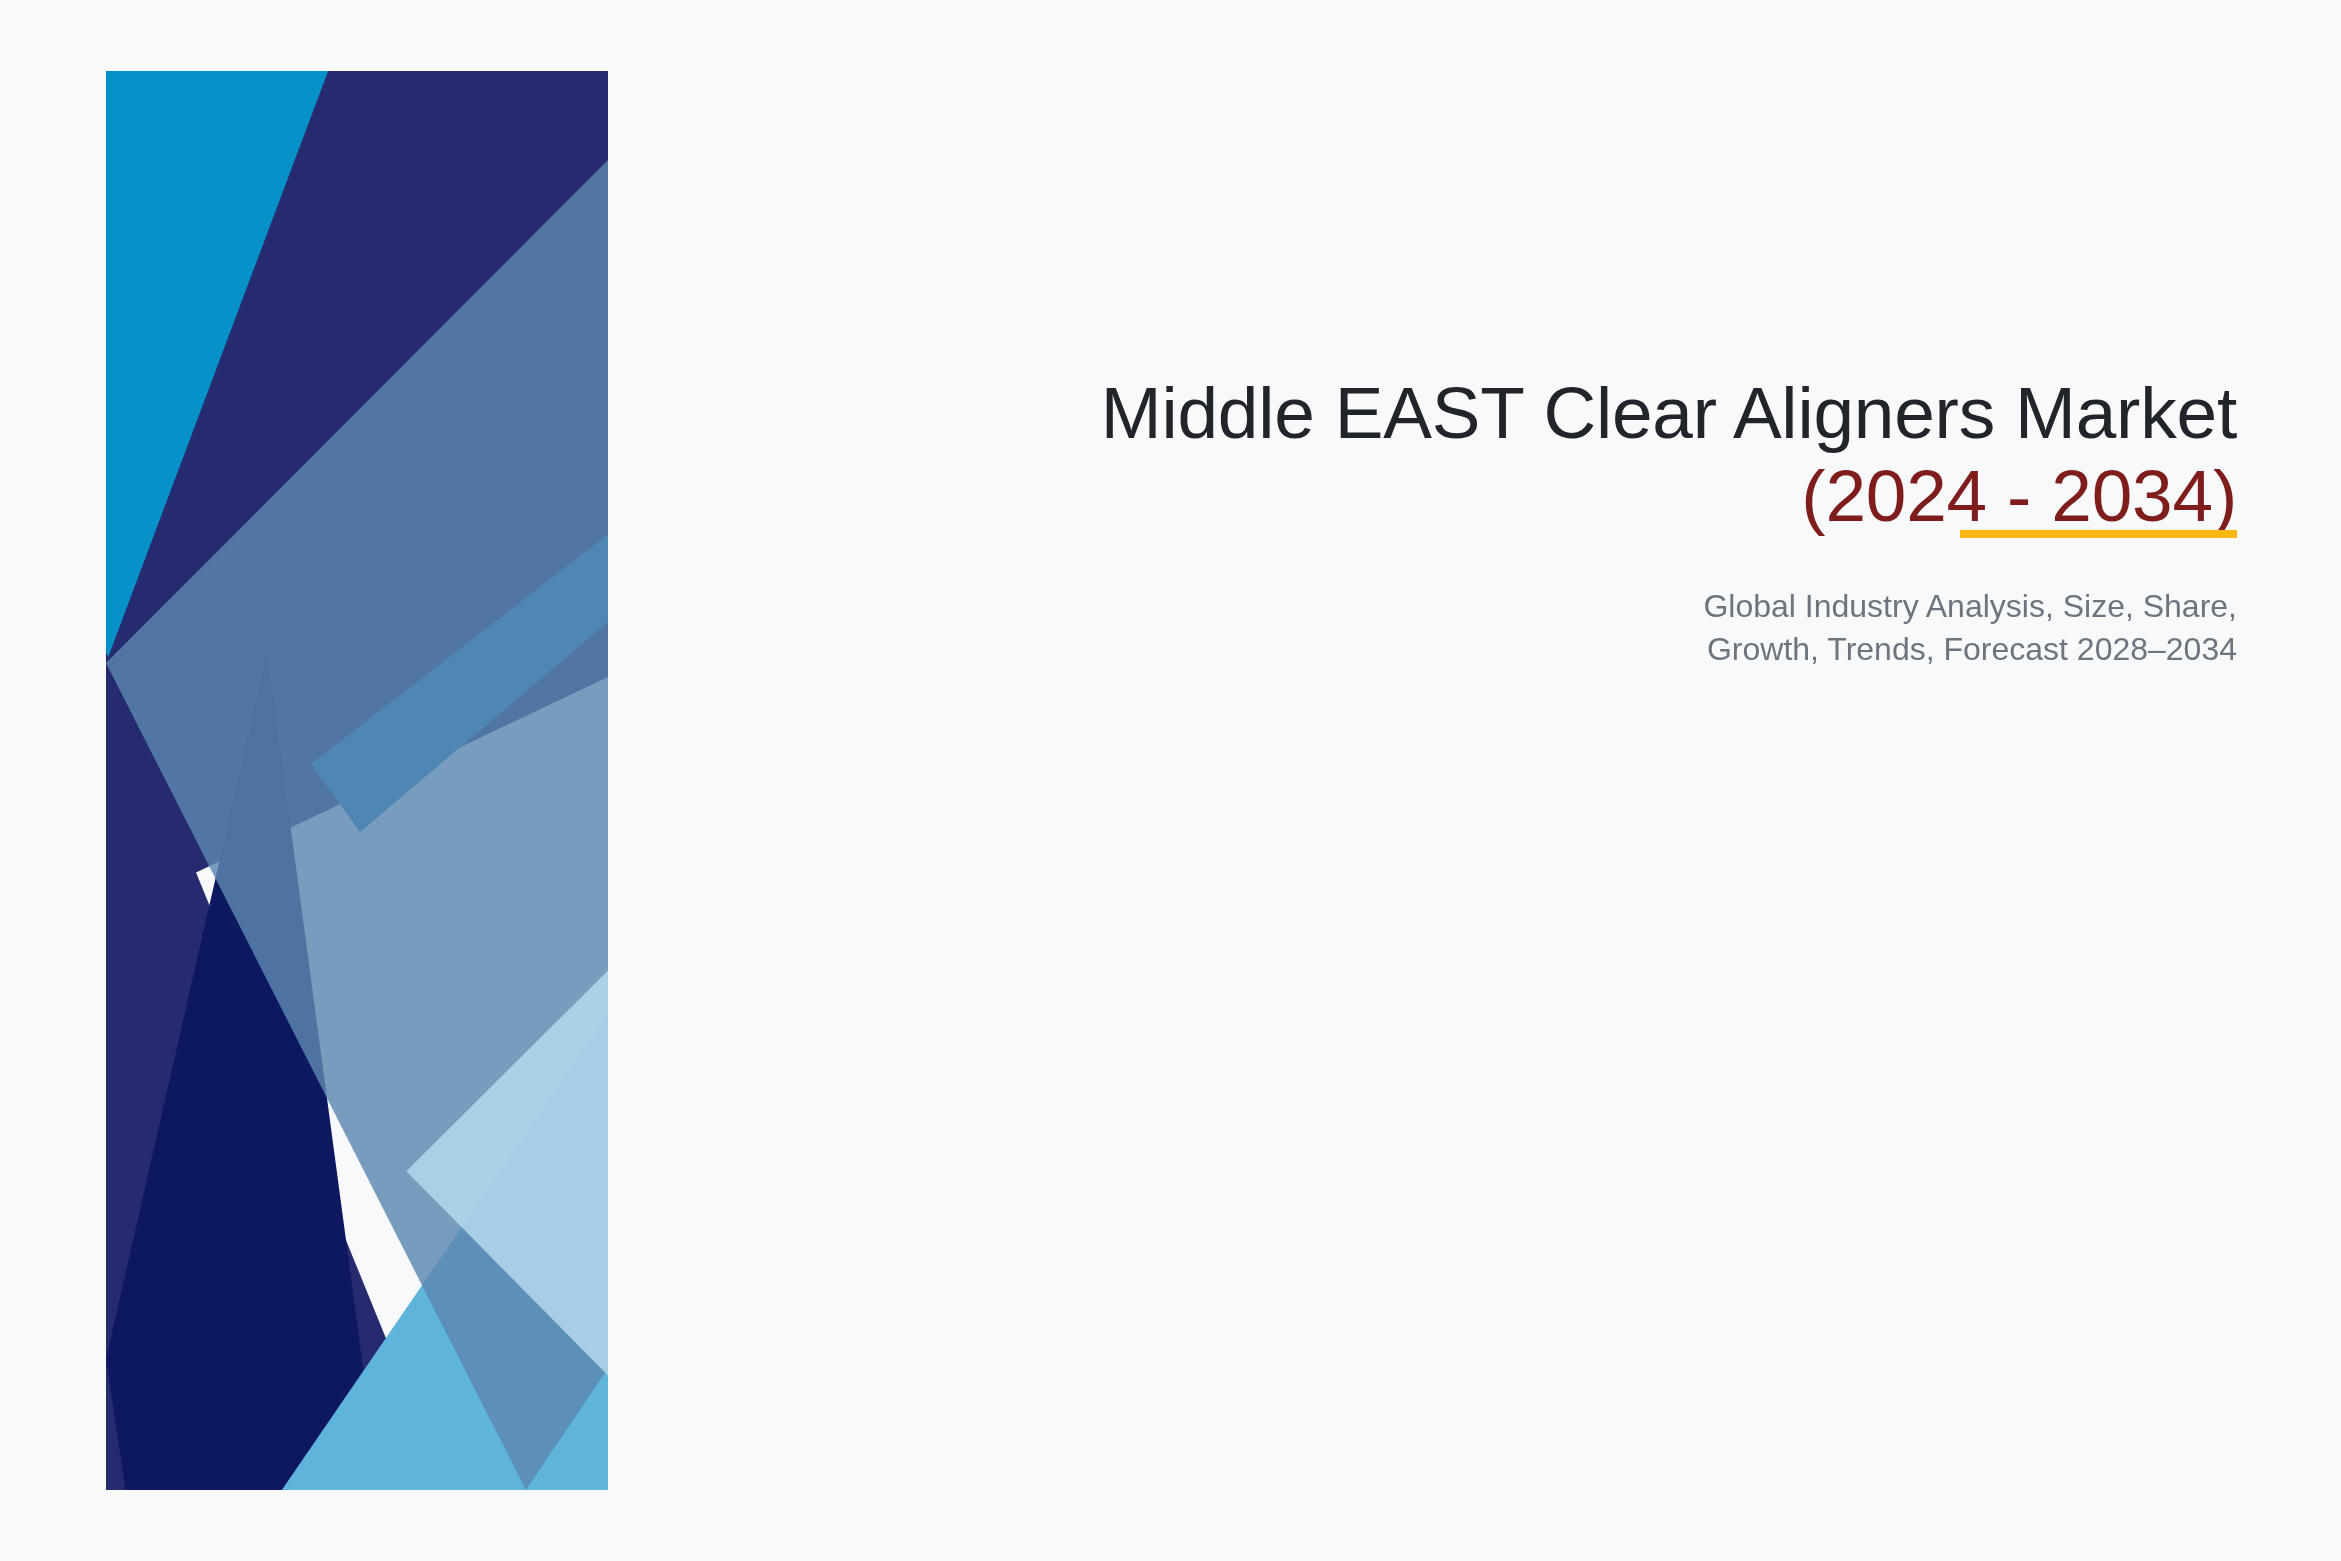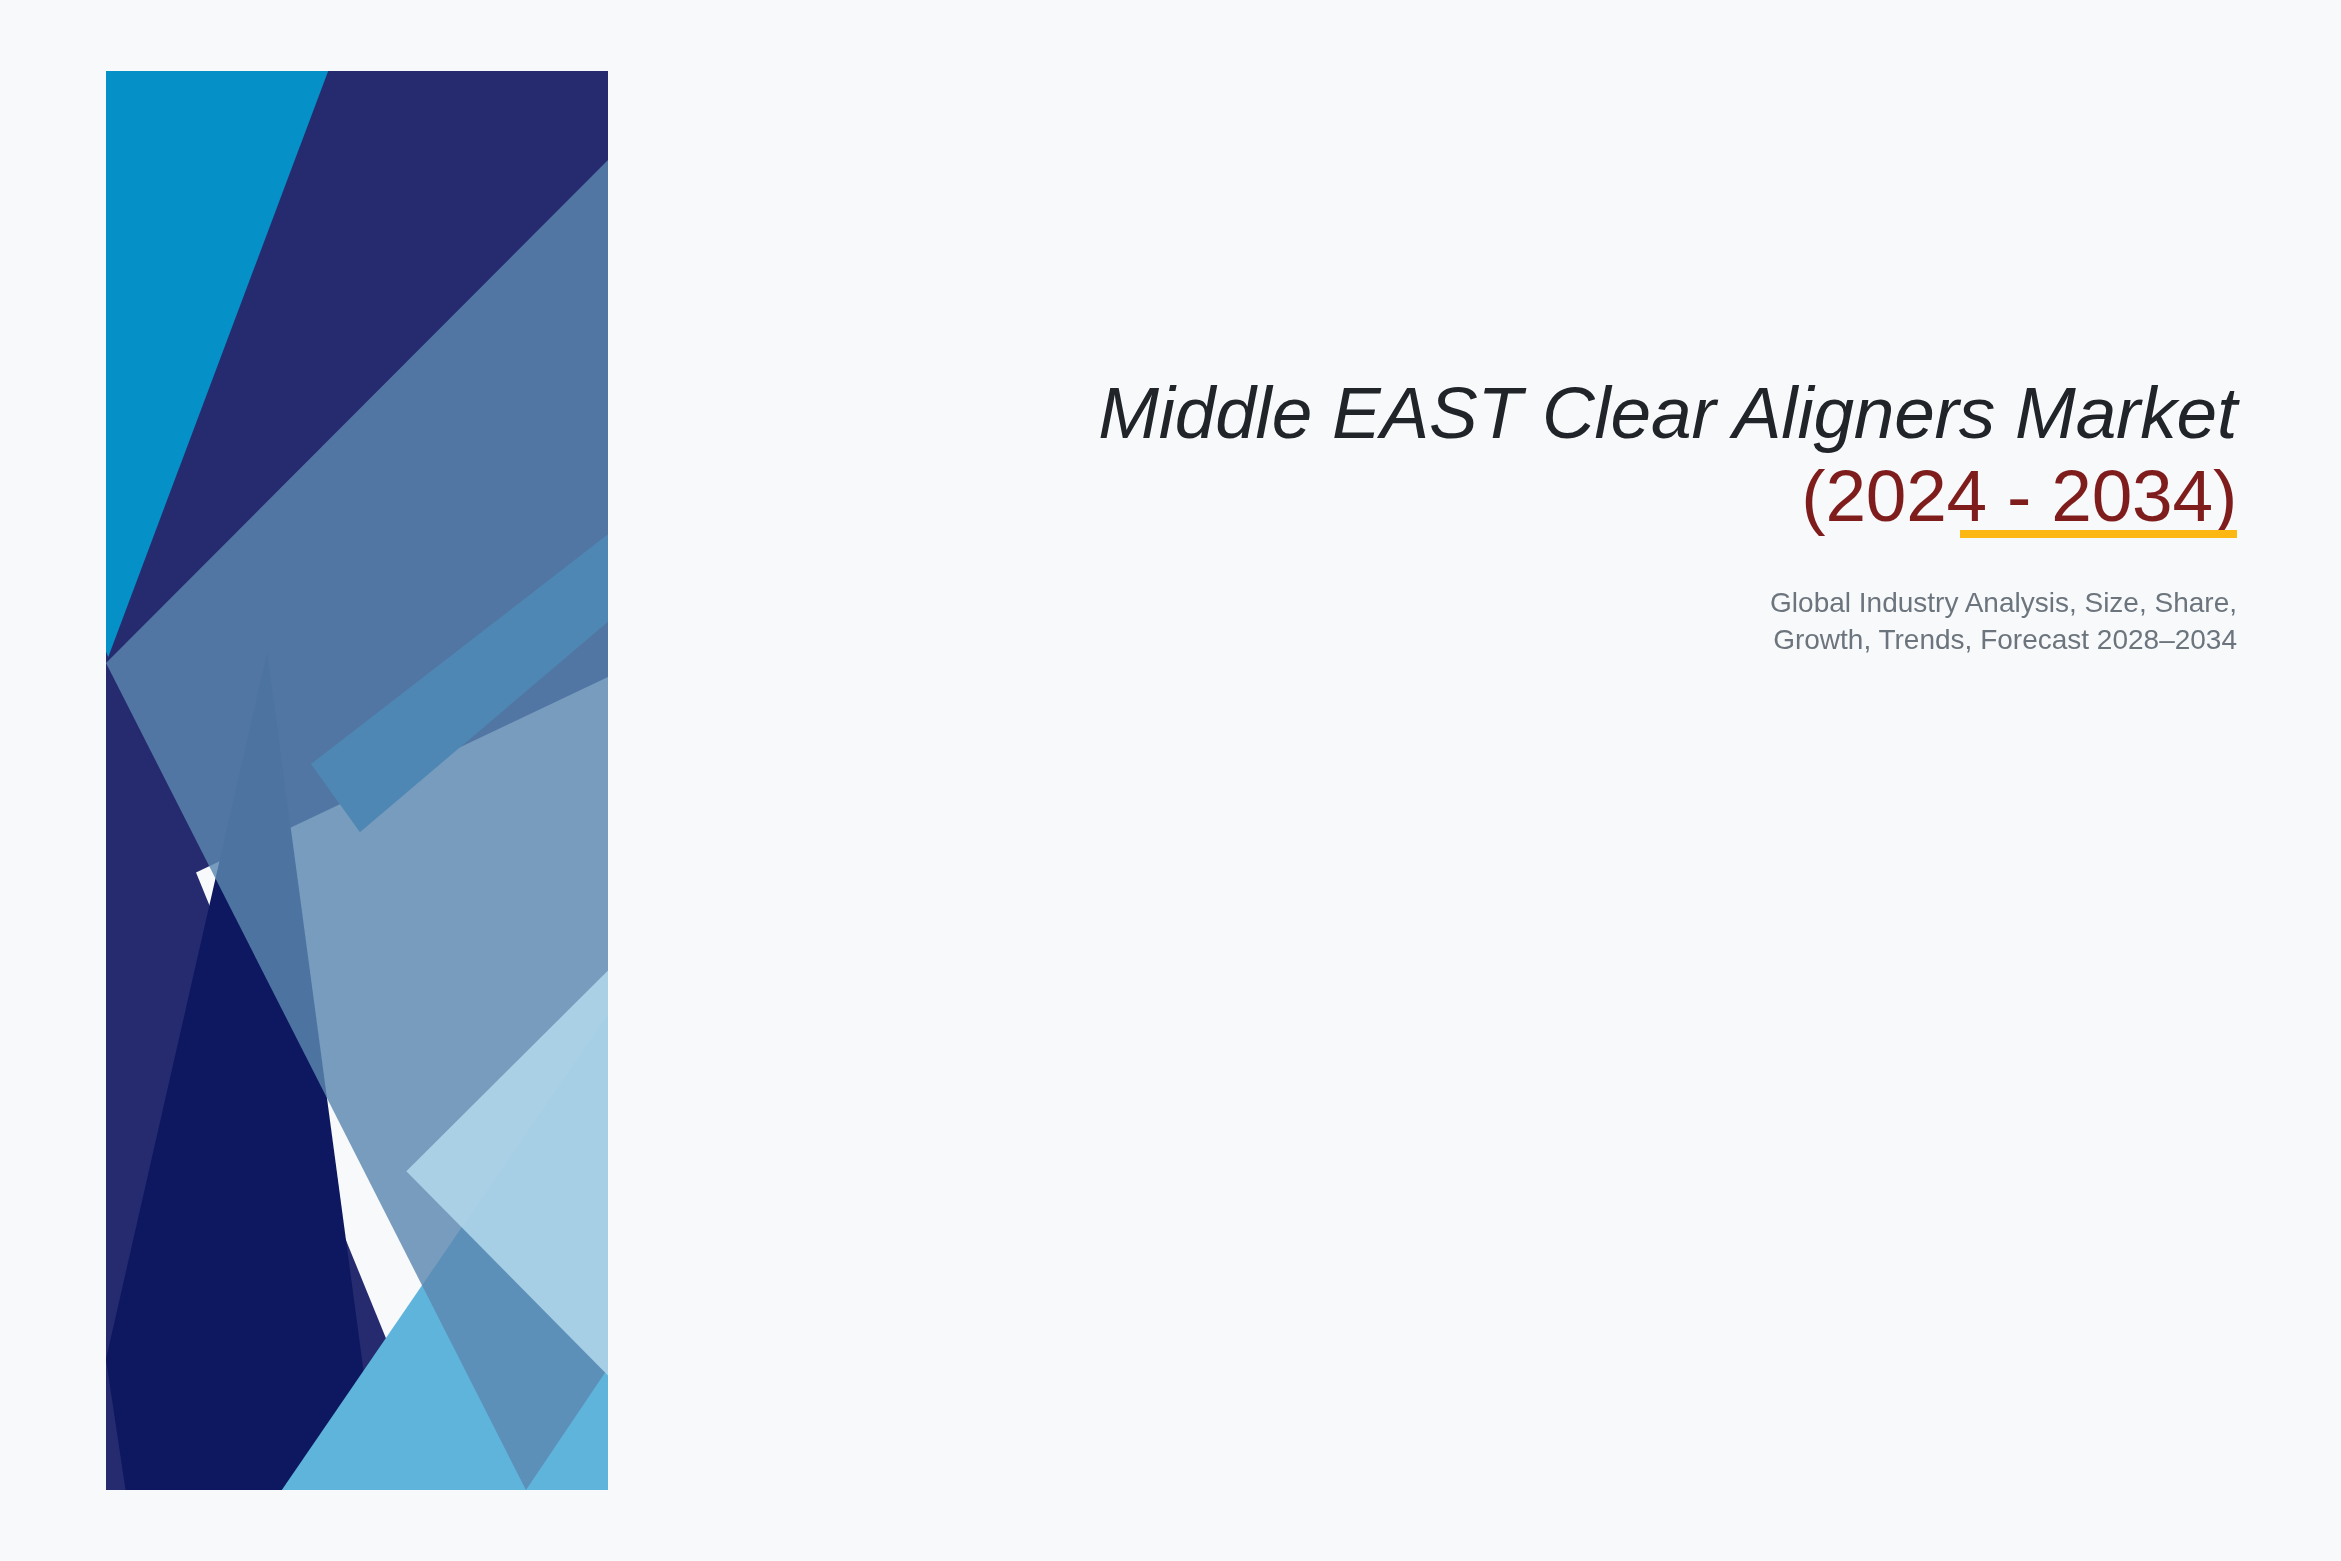--- a/index.html
+++ b/index.html
@@ -71,21 +71,21 @@
     top: 159px;
     width: 277px;
     height: 8.3px;
     background: #FCB713;
     z-index: 3;
   }
 
   #subtitle {
     margin-top: 48px;
     font-family: "Liberation Sans", sans-serif;
-    font-size: 28px;
+    font-size: 32px;
     line-height: 1.32;
     font-weight: 400;
     color: #6c757d;
     text-align: right;
     letter-spacing: 0px;
   }
   #subtitle .sub-line { display: block; white-space: nowrap; }
 </style>
 </head>
 <body style="background: rgb(247, 249, 251);">
@@ -118,21 +118,21 @@
 
         <polygon points="2355,520 3040,1215 1260,2908 615,2255" fill="#B1D7EC" opacity="0.88"></polygon>
 
       </g>
     </svg>
   </div>
 
   <div id="text-block">
 
     <div id="title-wrap">
-      <span class="title-line" style="color: rgb(33, 37, 41); font-style: italic;">Middle EAST Clear Aligners Market</span>
+      <span class="title-line" style="color: rgb(33, 37, 41);">Middle EAST Clear Aligners Market</span>
       <span class="title-line" style="color: #7f1d1d;">(2024 - 2034)</span>
       <span id="accent-rule" style="background: rgb(252, 183, 19);"></span>
     </div>
 
     <div id="subtitle" style="color: rgb(108, 117, 125);">
       <span class="sub-line">Global Industry Analysis, Size, Share,</span>
       <span class="sub-line">Growth, Trends, Forecast 2028–2034</span>
     </div>
 
   </div>

